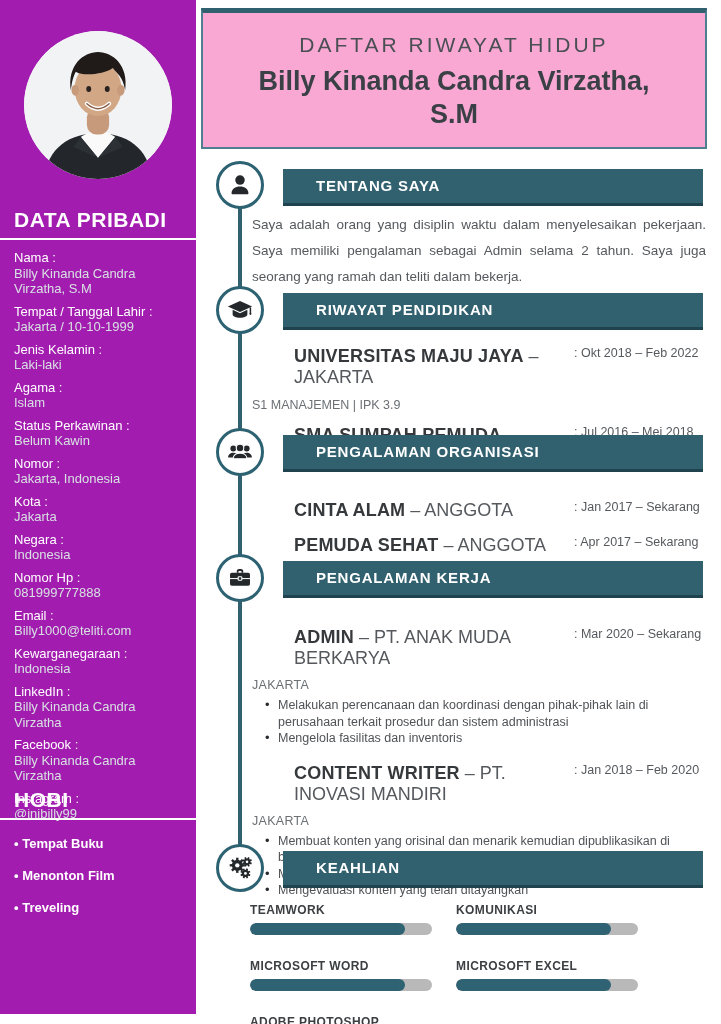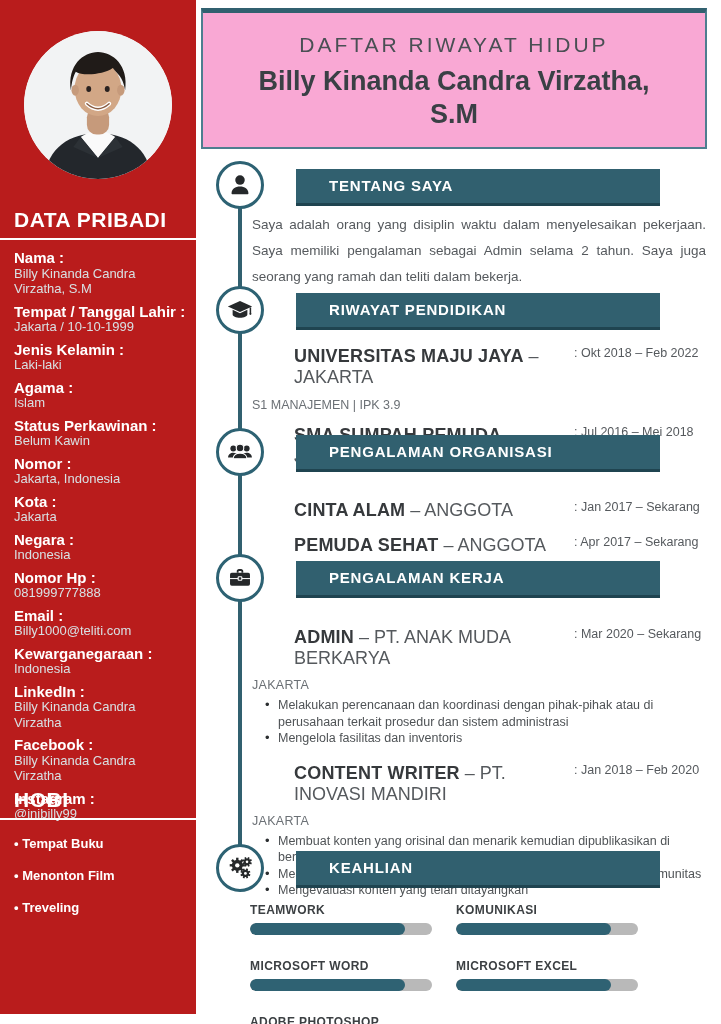--- a/index.html
+++ b/index.html
@@ -1,49 +1,49 @@
 <!DOCTYPE html>
 <html><head>
 <meta charset="utf-8">
 <style>
   * { margin:0; padding:0; box-sizing:border-box; }
   html,body { background:#ffffff; }
   body { font-family:"Liberation Sans","DejaVu Sans",sans-serif; }
   #page { position:relative; width:721px; height:1024px; background:#ffffff; overflow:hidden; }
 
   
-  .sidebar { position:absolute; left:0; top:0; width:196px; height:1014px; background:#b91c1c; color:#fff; }
+  .sidebar { position:absolute; left:0; top:0; width:196px; height:1014px; background:#a21caf; color:#fff; }
   .photo-wrap { position:absolute; left:24px; top:31px; width:148px; height:148px; border-radius:50%; overflow:hidden; background:#f2f3f4; }
   .photo-wrap svg { display:block; width:100%; height:100%; }
   .side-section-title { margin-top:212px; padding:0 0 6px 14px; font-size:21px; font-weight:bold; letter-spacing:0.5px; border-bottom:2px solid #ffffff; }
   .side-section-title.first { position:absolute; top:208px; left:0; right:0; margin-top:0; }
   .side-fields { position:absolute; top:250px; left:14px; right:10px; }
   .field { margin-bottom:7px; }
-  .field .lbl { font-size:15px; font-weight:bold; line-height:15.5px; }
+  .field .lbl { font-size:13px; font-weight:normal; line-height:15.5px; }
   .field .val { font-size:13px; color:#d8e0e3; line-height:15.5px; }
   .hobi-block { position:absolute; top:788px; left:0; right:0; }
   .hobi-title { padding:0 0 6px 14px; font-size:21px; font-weight:bold; letter-spacing:0.5px; border-bottom:2px solid #ffffff; }
   .hobby-list { margin-top:16px; padding-left:14px; list-style:none; }
   .hobby-list li { font-size:13px; font-weight:bold; margin-bottom:17px; }
   .hobby-list li::before { content:"• "; }
 
   
   .header-box { position:absolute; left:201px; top:8px; width:506px; height:141px; background:#f9a8d4;
                 border:2px solid #4e7e8f; border-top:5px solid #31606F; text-align:center; padding-top:20px; }
   .doc-title { font-size:21px; letter-spacing:3px; color:#4a4f54; }
   .person-name { margin-top:8px; font-size:27px; font-weight:bold; color:#3a4045; line-height:1.22; padding:0 30px; }
 
   
   .timeline { position:absolute; left:238px; top:185px; width:4px; height:683px; background:#31606F; }
   .icon-circle { position:absolute; left:216px; width:48px; height:48px; border:3px solid #2d6273; border-radius:50%;
                  background:#fff; display:flex; align-items:center; justify-content:center; z-index:2; }
   .icon-circle svg { width:26px; height:26px; }
 
   
-  .sec-bar { position:absolute; left:296px; width:364px; height:37px; background:#31606F; color:#fff;
+  .sec-bar { position:absolute; left:283px; width:420px; height:37px; background:#31606F; color:#fff;
              font-size:15px; font-weight:bold; letter-spacing:0.8px; line-height:34px; padding-left:33px;
              border-bottom:3px solid #1f4450; }
 
   
   .content { position:absolute; left:252px; width:454px; color:#55595d; }
   .about-text { top:212px; font-size:13.5px; line-height:26px; text-align:justify; }
 
   .item-row { display:flex; align-items:flex-start; }
   .item-left { flex:1; font-size:18px;margin-left:42px; }
   .item-left .ttl { font-weight:bold; color:#36393c; letter-spacing:0.2px; }
@@ -255,21 +255,21 @@
   <div class="content" style="top:627px">
 
       <div class="job-block">
         <div class="item-row">
           <div class="item-left"><span class="ttl">ADMIN</span><span class="sub"> – PT. ANAK MUDA BERKARYA</span></div>
           <div class="item-right"><span>:  </span><span>Mar 2020 – Sekarang</span></div>
         </div>
         <div class="job-city">JAKARTA</div>
         <ul class="job-bullets">
 
-            <li>Melakukan perencanaan dan koordinasi dengan pihak-pihak atau di perusahaan terkait prosedur dan sistem administrasi</li>
+            <li>Melakukan perencanaan dan koordinasi dengan pihak-pihak lain di perusahaan terkait prosedur dan sistem administrasi</li>
 
             <li>Mengelola fasilitas dan inventoris</li>
 
           </ul>
       </div>
 
       <div class="job-block">
         <div class="item-row">
           <div class="item-left"><span class="ttl">CONTENT WRITER</span><span class="sub"> – PT. INOVASI MANDIRI</span></div>
           <div class="item-right"><span>:  </span><span>Jan 2018 – Feb 2020</span></div>

